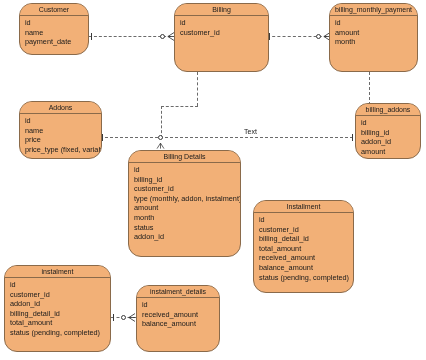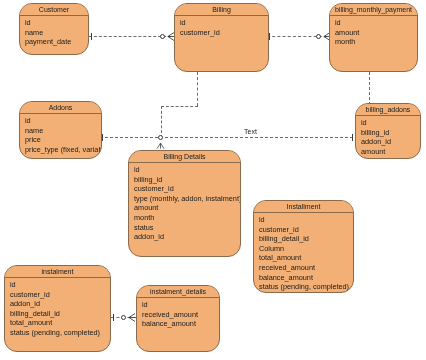--- a/index.html
+++ b/index.html
@@ -189,21 +189,20 @@
       <div class="attr">addon_id</div>
     </div>
   </div>
 
   <div class="entity" style="left:253px; top:200px; width:101px; height:93px;">
     <div class="entity-title">Installment</div>
     <div class="entity-body">
       <div class="attr">id</div>
       <div class="attr">customer_id</div>
       <div class="attr">billing_detail_id</div>
-      <div class="attr">Column</div>
       <div class="attr">total_amount</div>
       <div class="attr">received_amount</div>
       <div class="attr">balance_amount</div>
       <div class="attr">status (pending, completed)</div>
     </div>
   </div>
 
   <div class="entity" style="left:4px; top:265px; width:107px; height:87px;">
     <div class="entity-title">instalment</div>
     <div class="entity-body">

